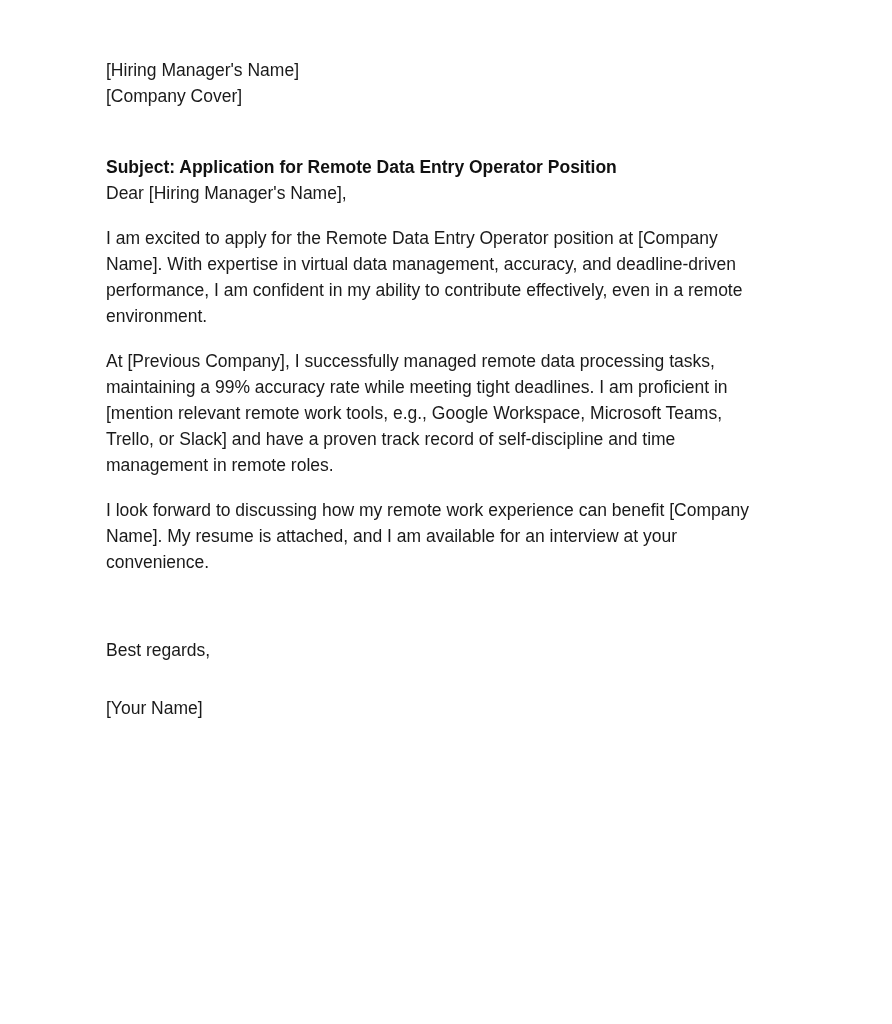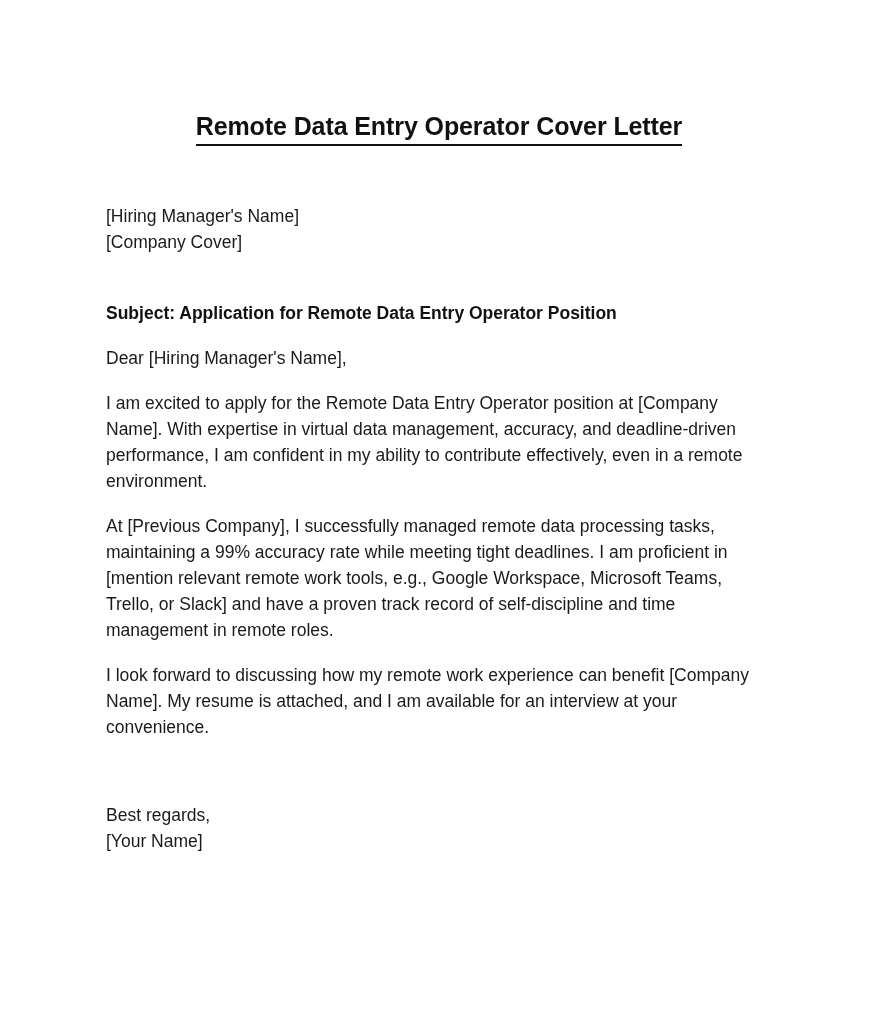--- a/index.html
+++ b/index.html
@@ -49,47 +49,46 @@
     white-space: nowrap;
   }
   .subject-line {
     margin-top: 45px;
     font-size: 17.5px;
     font-weight: bold;
     line-height: 26px;
     color: #111111;
   }
   .salutation {
-    margin-top: 19px;
     font-size: 17.5px;
     line-height: 26px;
   }
   .para {
     margin-top: 19px;
     font-size: 17.5px;
     line-height: 26px;
     color: #1a1a1a;
     text-align: left;
   }
   .closing-block {
     margin-top: 62px;
     font-size: 17.5px;
     line-height: 26px;
   }
   .closing-line {
     white-space: nowrap;
+    margin-top: 32px;
   }
 </style>
 </head>
 <body>
 
 <div class="page">
   <div class="doc-body">
 
-    <h1 class="doc-title"><span class="ul">Remote Data Entry Operator Cover Letter</span></h1>
 
     <div class="addr-block">
       <div class="addr-line">[Hiring Manager's Name]</div>
       <div class="addr-line">[Company Cover]</div>
     </div>
 
     <div class="subject-line">Subject: Application for Remote Data Entry Operator Position</div>
 
     <div class="salutation">Dear [Hiring Manager's Name],</div>
 

